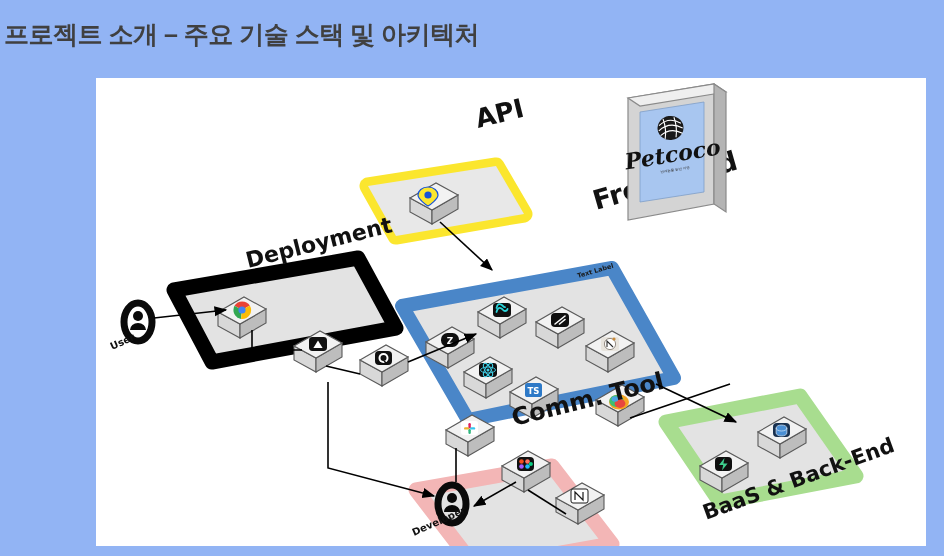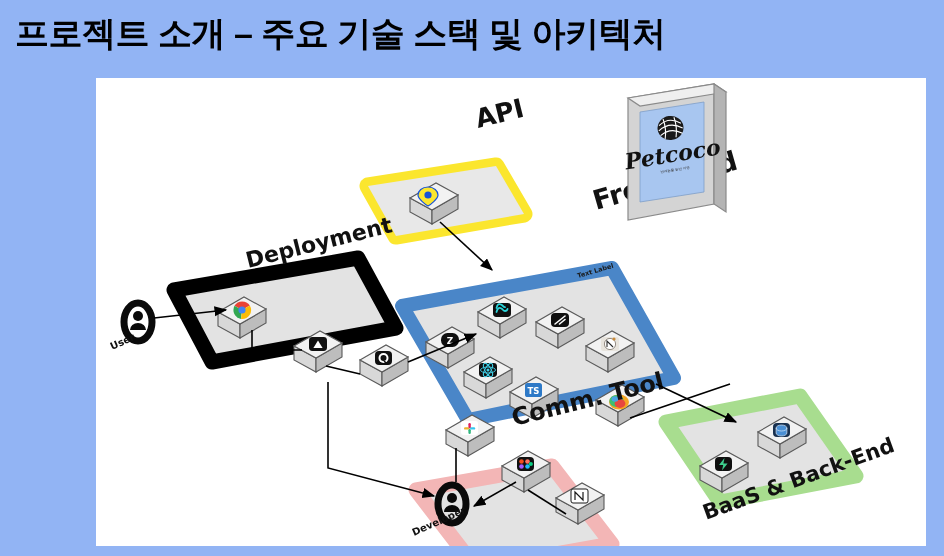--- a/index.html
+++ b/index.html
@@ -4,23 +4,23 @@
 <title>프로젝트 소개</title>
 <style>
   html,body{margin:0;padding:0;}
   body{
     width:944px;height:556px;
     background:#92b4f4;
     font-family:"Liberation Sans","DejaVu Sans",sans-serif;
     overflow:hidden;position:relative;
   }
   #slide-title{
-    position:absolute;left:15px;top:8px;width:920px;height:52px;
+    position:absolute;left:4px;top:8px;width:920px;height:52px;
     display:flex;align-items:center;
-    font-size:34px;font-weight:bold;color:#000000;
+    font-size:25px;font-weight:bold;color:#404040;
     letter-spacing:-0.5px;white-space:nowrap;
   }
   #canvas-panel{
     position:absolute;left:96px;top:78px;width:830px;height:468px;
     background:#ffffff;
   }
   #diagram-svg{display:block;width:830px;height:468px;}
   .zone-label{
     font-family:"DejaVu Sans","Liberation Sans",sans-serif;
     font-weight:bold;fill:#111111;

